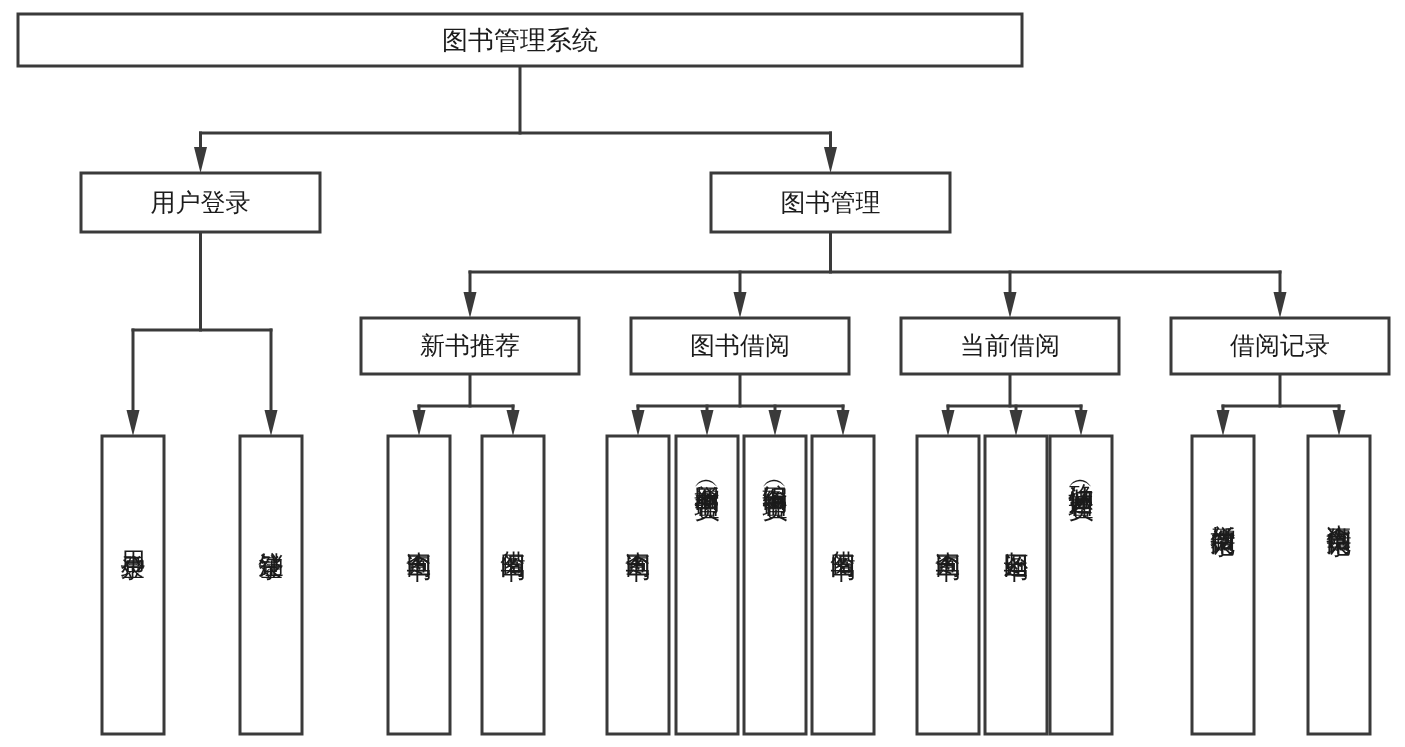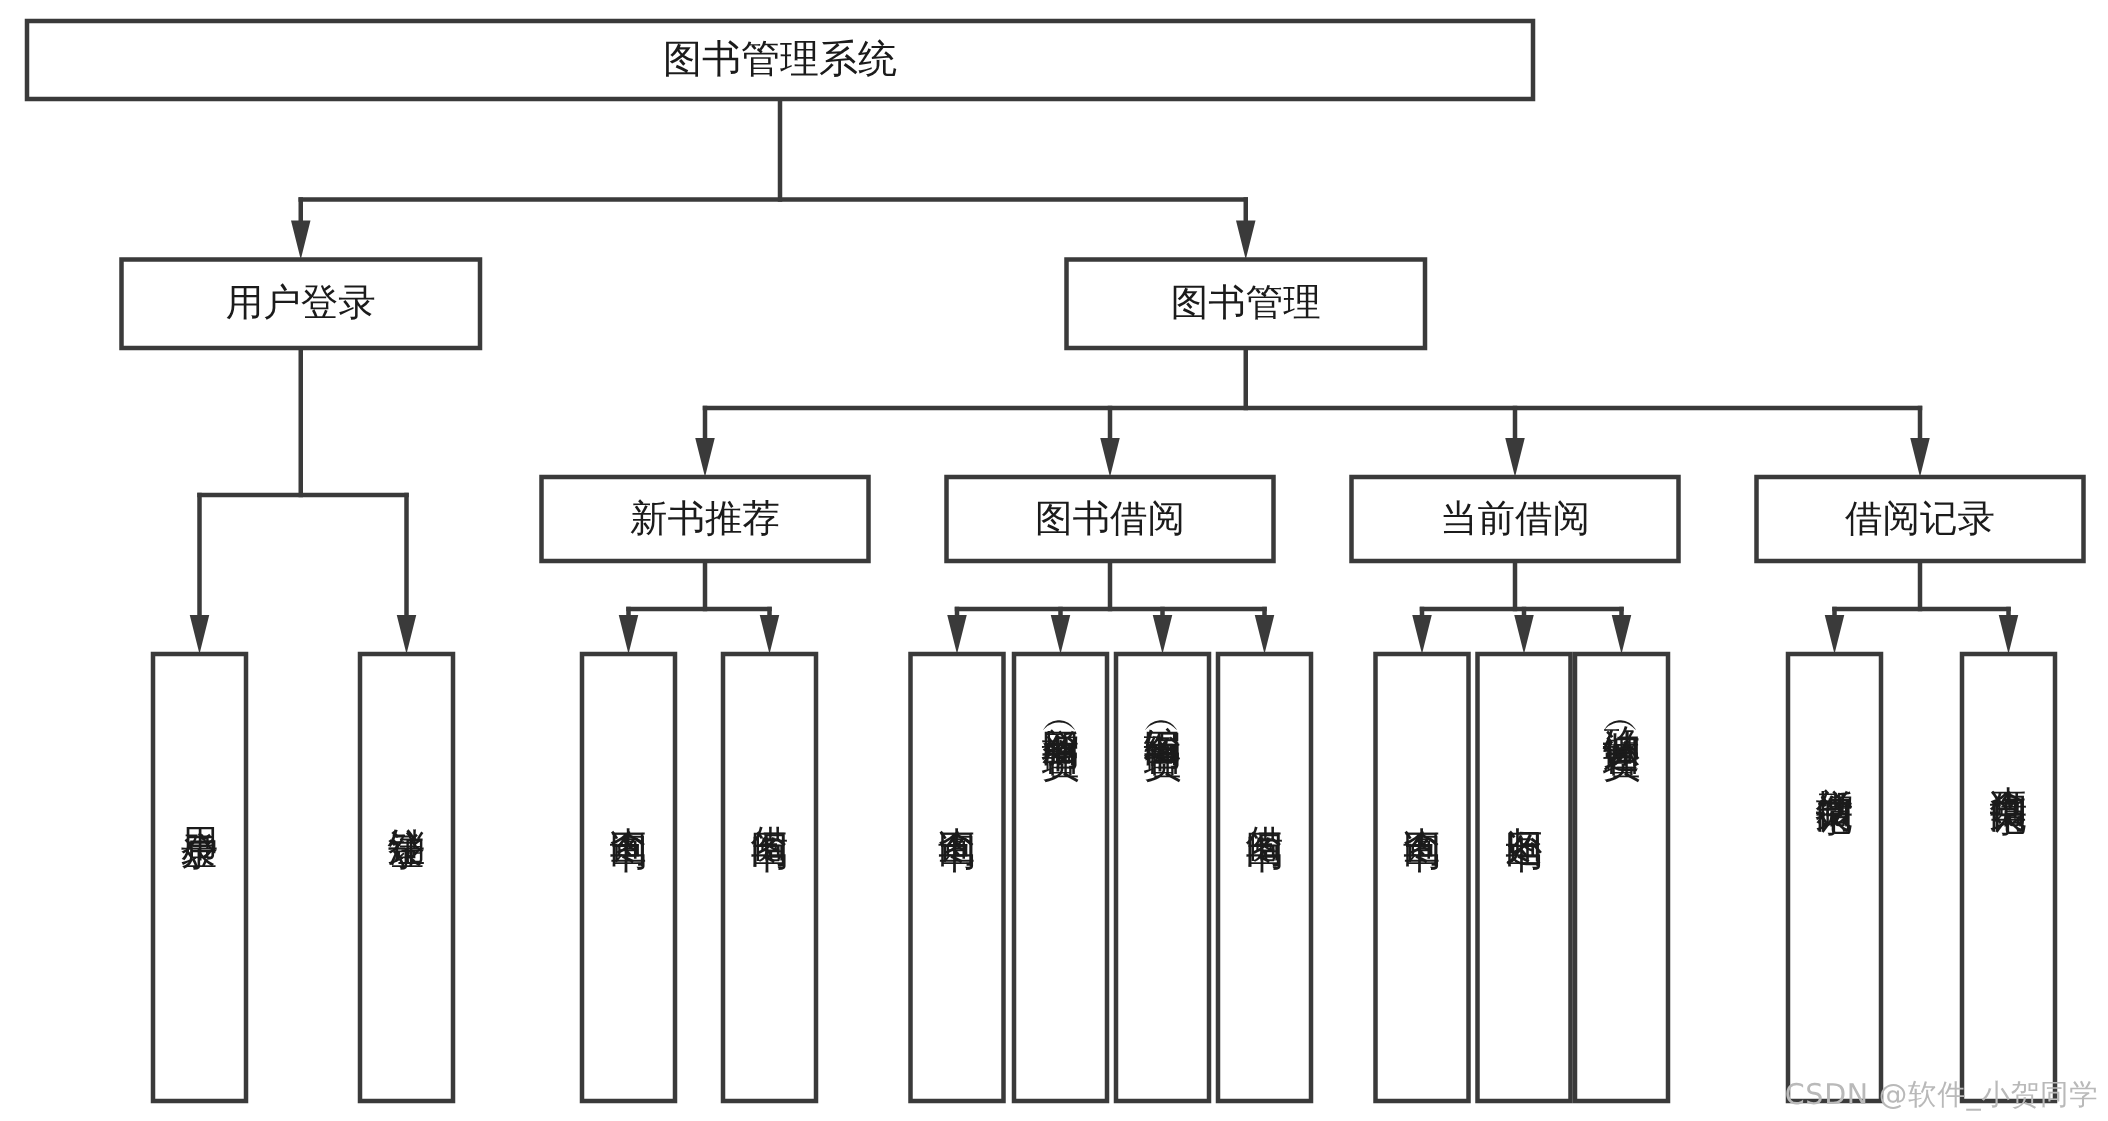--- a/index.html
+++ b/index.html
@@ -198,14 +198,13 @@
       <div class="leaf-label-wrap" style="left: 1050px; top: 436px; width: 62px; height: 298px;">
         <span class="leaf-label" style="margin-top: 27.5px;">确认归还（管理员）</span>
       </div>
       <div class="leaf-label-wrap" style="left: 1192px; top: 436px; width: 62px; height: 298px;">
         <span class="leaf-label" style="margin-top: 68px;">新增借阅记录</span>
       </div>
       <div class="leaf-label-wrap" style="left: 1308px; top: 436px; width: 62px; height: 298px;">
         <span class="leaf-label" style="margin-top: 68px;">查询借阅记录</span>
       </div>
     </div>
-  <div id="watermark">CSDN @软件_小贺同学</div>
 </div>
 
 </body></html>

